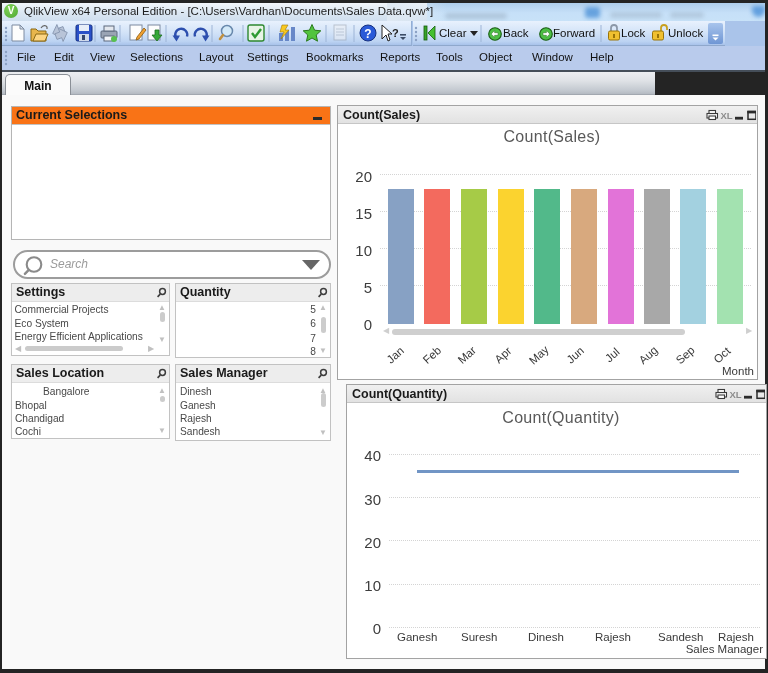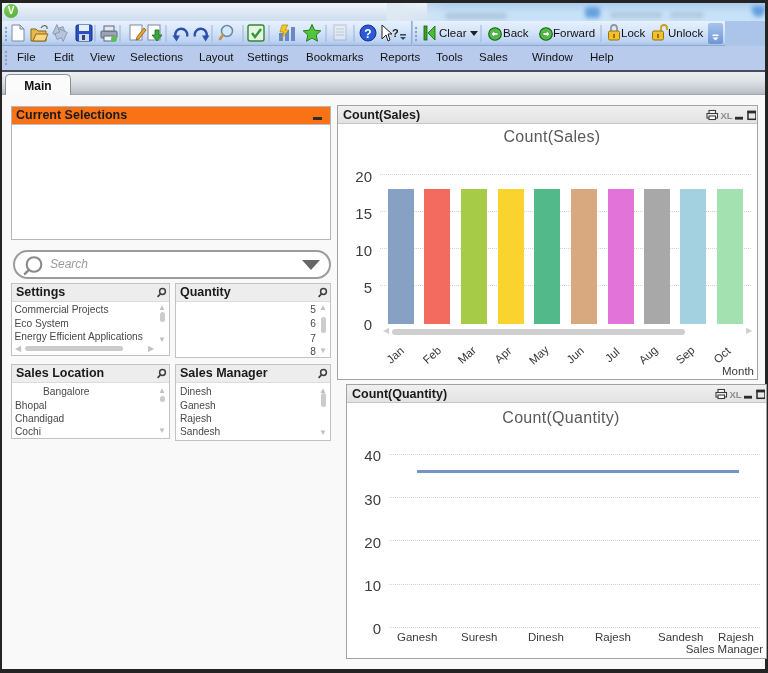--- a/index.html
+++ b/index.html
@@ -27,21 +27,21 @@
 #tbar2 { position:absolute; left:411px; top:0; width:312px; height:25px;
   background:linear-gradient(to bottom,#e8f1fd 0%,#d4e4f8 45%,#bcd3f2 85%,#a8c2ea 100%); border-bottom:1px solid #8fa8cc; }
 .tbtext { position:absolute; top:5.5px; font-size:11.5px; color:#111; }
 
 
 #menubar { position:absolute; left:2px; top:46px; width:763px; height:24px; background:#b9cbec; }
 .mitem { position:absolute; top:5px; font-size:11.5px; color:#111; }
 
 
 #darkline { position:absolute; left:2px; top:70px; width:763px; height:2px; background:#454e59; }
-#tabstrip { position:absolute; left:2px; top:72px; width:763px; height:23px;
+#tabstrip { position:absolute; left:2px; top:72px; width:653px; height:23px;
   background:linear-gradient(to bottom,#eceef1 0%,#dfe2e6 40%,#c2c8cf 85%,#b4bac2 100%);
   border-bottom:1px solid #a2a8b0; }
 #maintab { position:absolute; left:3px; top:2px; width:66px; height:21px; background:#fbfbfb;
   border:1px solid #8a8f96; border-bottom:none; border-radius:5px 5px 0 0; }
 #maintab span { display:block; text-align:center; margin-top:4px; font-size:12px; font-weight:bold; color:#111; }
 
 
 #sheet { position:absolute; left:2px; top:95px; width:763px; height:574px; background:#f9f9f9; }
 
 
@@ -72,20 +72,21 @@
     <div id="tb-blue"></div>
     <div id="tb-fade"></div>
     <div class="blob" style="left:443px;top:10px;width:62px;height:6px;background:#93a5b8;opacity:.45"></div>
     <div class="blob" style="left:583px;top:4px;width:15px;height:11px;background:#4f93d8;opacity:.8"></div>
     <div class="blob" style="left:608px;top:9px;width:52px;height:6px;background:#93a5b8;opacity:.4"></div>
     <div class="blob" style="left:668px;top:9px;width:34px;height:6px;background:#93a5b8;opacity:.4"></div>
     <div class="blob" style="left:750px;top:3px;width:13px;height:11px;background:#4a90d9;opacity:.8;border-radius:2px 2px 8px 8px;"></div>
     <div id="qvicon">
         <span>V</span>
       </div>
+    <div id="title-text">QlikView x64 Personal Edition - [C:\Users\Vardhan\Documents\Sales Data.qvw*]</div>
   </div>
 
   <div id="toolbar">
     <div id="tbar1"></div>
     <div id="tbar2"></div>
     <svg id="icons" width="763" height="25" style="position:absolute;left:0;top:0">
 
       <g fill="#8ba0c4">
           <circle cx="4" cy="7" r="1.2"></circle>
           <circle cx="4" cy="11" r="1.2"></circle>
@@ -262,21 +263,21 @@
       </svg>
     <div class="mitem" style="left:15px">File</div>
     <div class="mitem" style="left:52px">Edit</div>
     <div class="mitem" style="left:88px">View</div>
     <div class="mitem" style="left:128px">Selections</div>
     <div class="mitem" style="left:197px">Layout</div>
     <div class="mitem" style="left:245px">Settings</div>
     <div class="mitem" style="left:304px">Bookmarks</div>
     <div class="mitem" style="left:378px">Reports</div>
     <div class="mitem" style="left:434px">Tools</div>
-    <div class="mitem" style="left:477px">Sales</div>
+    <div class="mitem" style="left:477px">Object</div>
     <div class="mitem" style="left:530px">Window</div>
     <div class="mitem" style="left:588px">Help</div>
   </div>
 
   <div id="darkline"></div>
   <div id="tabstrip">
       <div id="maintab">
         <span>Main</span>
       </div>
     </div>

